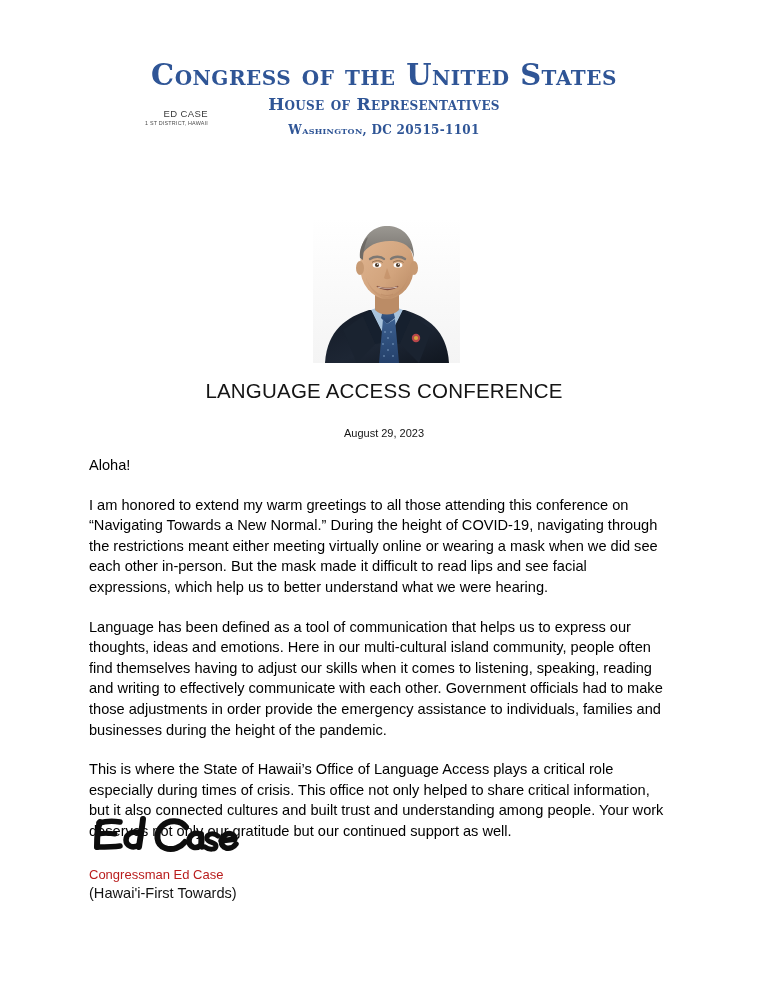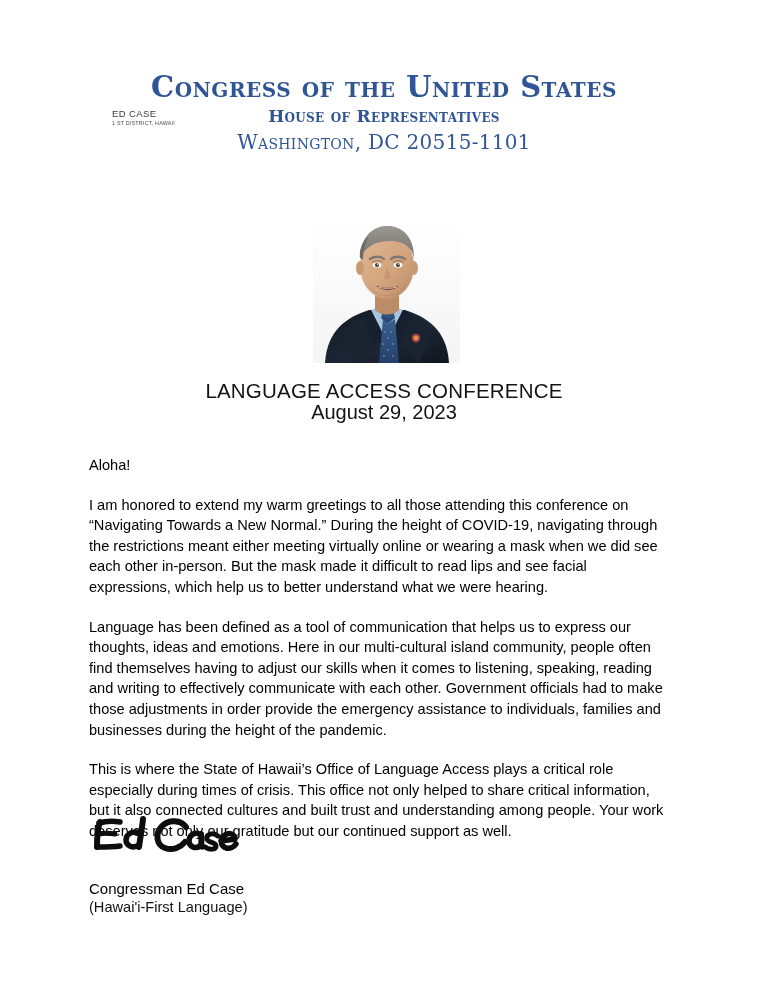--- a/index.html
+++ b/index.html
@@ -24,51 +24,50 @@
 
   
   .letterhead {
     position: absolute;
     left: 0;
     top: 58px;
     width: 768px;
     text-align: center;
     color: #2f5596;
     font-family: "DejaVu Serif", "Liberation Serif", serif;
-    margin-top: 12px;
   }
   .lh-line1 {
     font-size: 29px;
     line-height: 34px;
     font-weight: 700;
     letter-spacing: 0.5px;
     font-family: "DejaVu Serif", "Liberation Serif", serif;
     font-variant: small-caps;
   }
   .lh-line2 {
     font-size: 17px;
     line-height: 25px;
     font-weight: 700;
     letter-spacing: 0.3px;
     font-variant: small-caps;
   }
   .lh-line3 {
-    font-size: 20px;
+    font-size: 12px;
     line-height: 26px;
-    font-weight: 400;
+    font-weight: 700;
     letter-spacing: 0.3px;
     font-variant: small-caps;
   }
 
   .member-block {
     position: absolute;
     left: 112px;
     top: 108px;
     width: 96px;
-    text-align: left;
+    text-align: right;
     color: #3a3a3a;
   }
   .member-name {
     font-size: 9.5px;
     line-height: 11px;
     letter-spacing: 0.4px;
   }
   .member-district {
     font-size: 5.4px;
     line-height: 8px;
@@ -100,22 +99,23 @@
   .conf-title {
     font-size: 20.5px;
     line-height: 25px;
     letter-spacing: 0.2px;
   }
   .conf-venue {
     font-size: 14.5px;
     line-height: 19px;
   }
   .conf-date {
-    font-size: 20px;
-    line-height: 19px;
+    font-size: 11px;
+    line-height: 19px;
+    margin-top: 21px;
   }
 
   
   .body-text {
     position: absolute;
     left: 89px;
     top: 455px;
     width: 583px;
     font-size: 14.6px;
     line-height: 20.6px;
@@ -130,24 +130,24 @@
     left: 89px;
     top: 813px;
     width: 400px;
   }
   .signature-mark {
     height: 48px;
     width: 150px;
     display: block;
   }
   .sig-name {
-    font-size: 15px;
-    line-height: 19px;
-    color: #000000;
-    margin-top: 18px;
+    font-size: 13px;
+    line-height: 19px;
+    color: #b91c1c;
+    margin-top: 4px;
   }
   .sig-district {
     font-size: 14.6px;
     line-height: 19px;
     color: #131313;
   }
 </style>
 </head>
 <body>
 
@@ -281,16 +281,16 @@
 
         <path d="M112 22 C106 18 100 22 100 28 C100 34 107 37 112 32 C113 29 113 25 112 21" stroke-width="5.5"></path>
         <path d="M112 21 C112 26 112 31 113 34" stroke-width="5.5"></path>
 
         <path d="M129 23 C124 19 117 21 118 26 C119 30 127 29 127 33 C127 37 120 37 116 34" stroke-width="5"></path>
 
         <path d="M132 28 C137 27 142 27 146 26 C146 21 140 19 136 22 C131 25 131 33 137 35 C141 36 145 34 147 31" stroke-width="5.5"></path>
       </g>
     </svg>
     <div class="sig-name">Congressman Ed Case</div>
-    <div class="sig-district">(Hawai'i-First Language)</div>
+    <div class="sig-district">(Hawai'i-First Towards)</div>
   </div>
 
 </div>
 
 </body></html>

